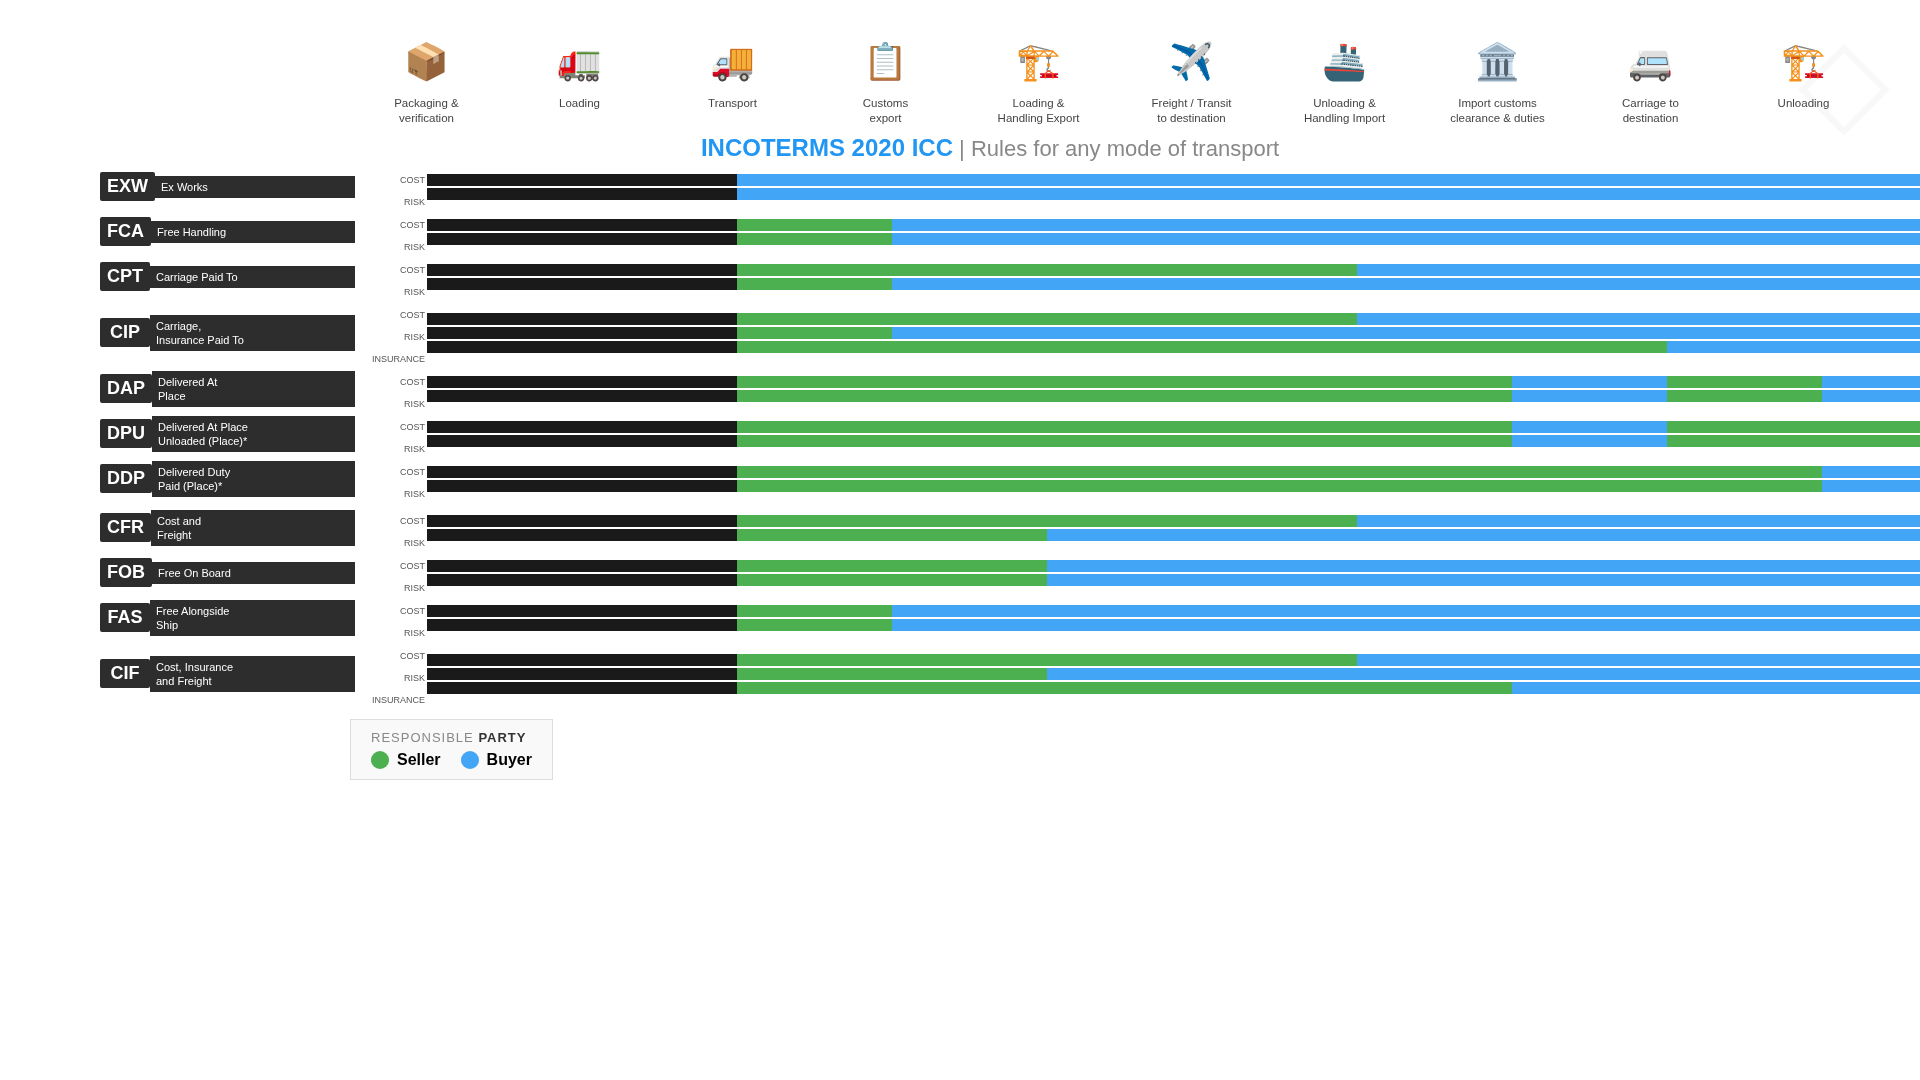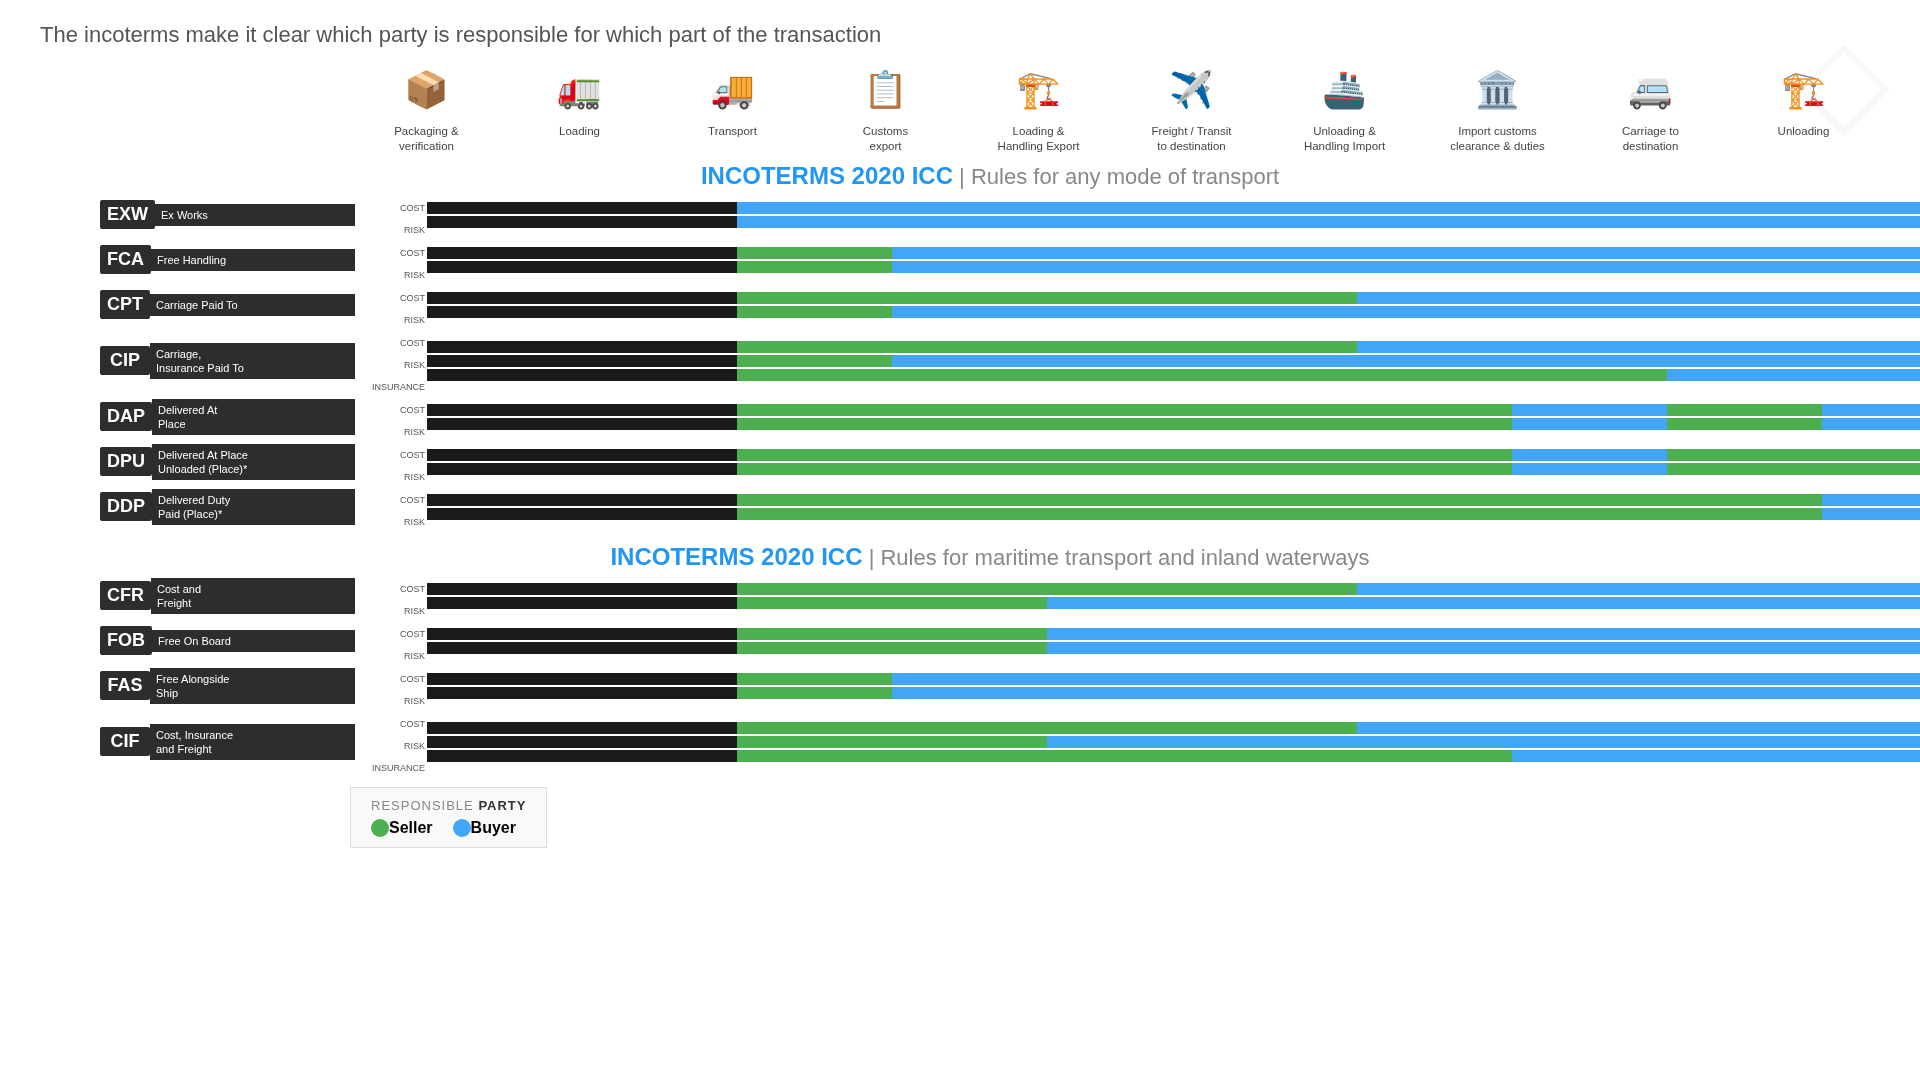--- a/index.html
+++ b/index.html
@@ -177,20 +177,21 @@
       color: #888;
     }
     .legend-title strong { color: #333; }
     .legend-items {
       display: flex;
       gap: 20px;
     }
     .legend-item {
       display: flex;
       align-items: center;
+      gap: 8px;
       font-size: 16px;
       font-weight: bold;
     }
     .dot {
       width: 18px;
       height: 18px;
       border-radius: 50%;
     }
     .dot-green { background: #4CAF50; }
     .dot-blue  { background: #42A5F5; }
@@ -222,21 +223,20 @@
 </head>
 <body>
 
 <div class="page-wrapper">
 
   
   <div class="watermark">◇</div>
 
   
   <div>
-    <div class="header-subtitle">The incoterms make it clear which party is responsible for which part of the transaction</div>
   </div>
 
   
   <div class="icons-row" id="icons-row">
       <div class="icon-col">
     <div class="icon-img">📦</div>
     <div class="icon-label">Packaging &amp;<br>verification</div>
   </div>
       <div class="icon-col">
     <div class="icon-img">🚛</div>
@@ -552,21 +552,20 @@
               <div class="seg seg-green" style="width: 155px; min-width: 155px;"></div>
               <div class="seg seg-green" style="width: 155px; min-width: 155px;"></div>
               <div class="seg seg-green" style="width: 155px; min-width: 155px;"></div>
               <div class="seg seg-green" style="width: 155px; min-width: 155px;"></div>
               <div class="seg seg-blue" style="width: 155px; min-width: 155px;"></div>
             </div>
           </div>
         </div>
       </div>
       <div class="section-divider"></div>
-      <div class="section-title"><span class="blue">INCOTERMS 2020 ICC</span><span class="gray"> | Rules for maritime transport and inland waterways</span></div>
       <div class="incoterm-block">
         <div class="incoterm-row">
           <div class="term-label">
             <span class="term-code">CFR</span>
             <span class="term-name">Cost and<br>Freight</span>
           </div>
           <div class="row-labels">
             <div class="row-label">COST</div>
             <div class="row-label">RISK</div>
           </div>

